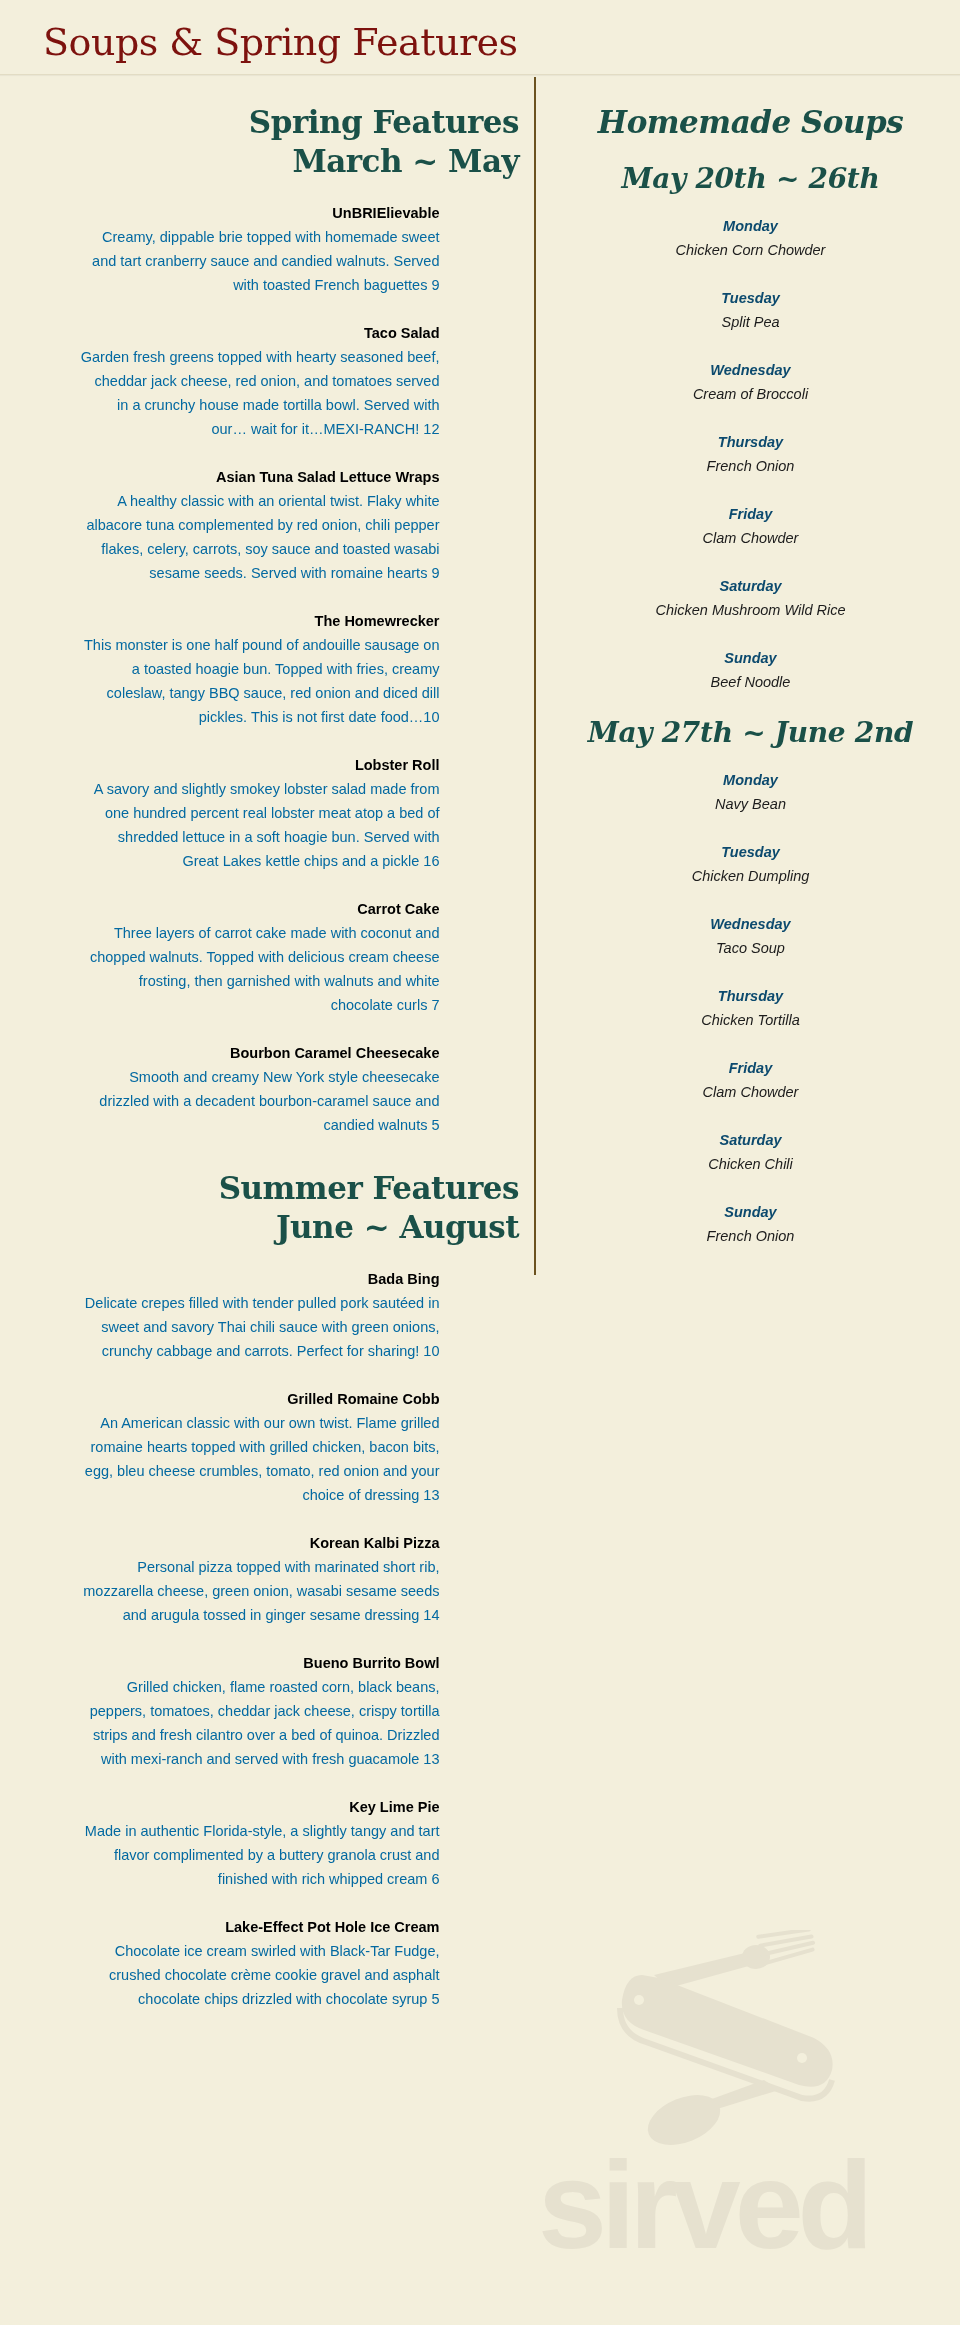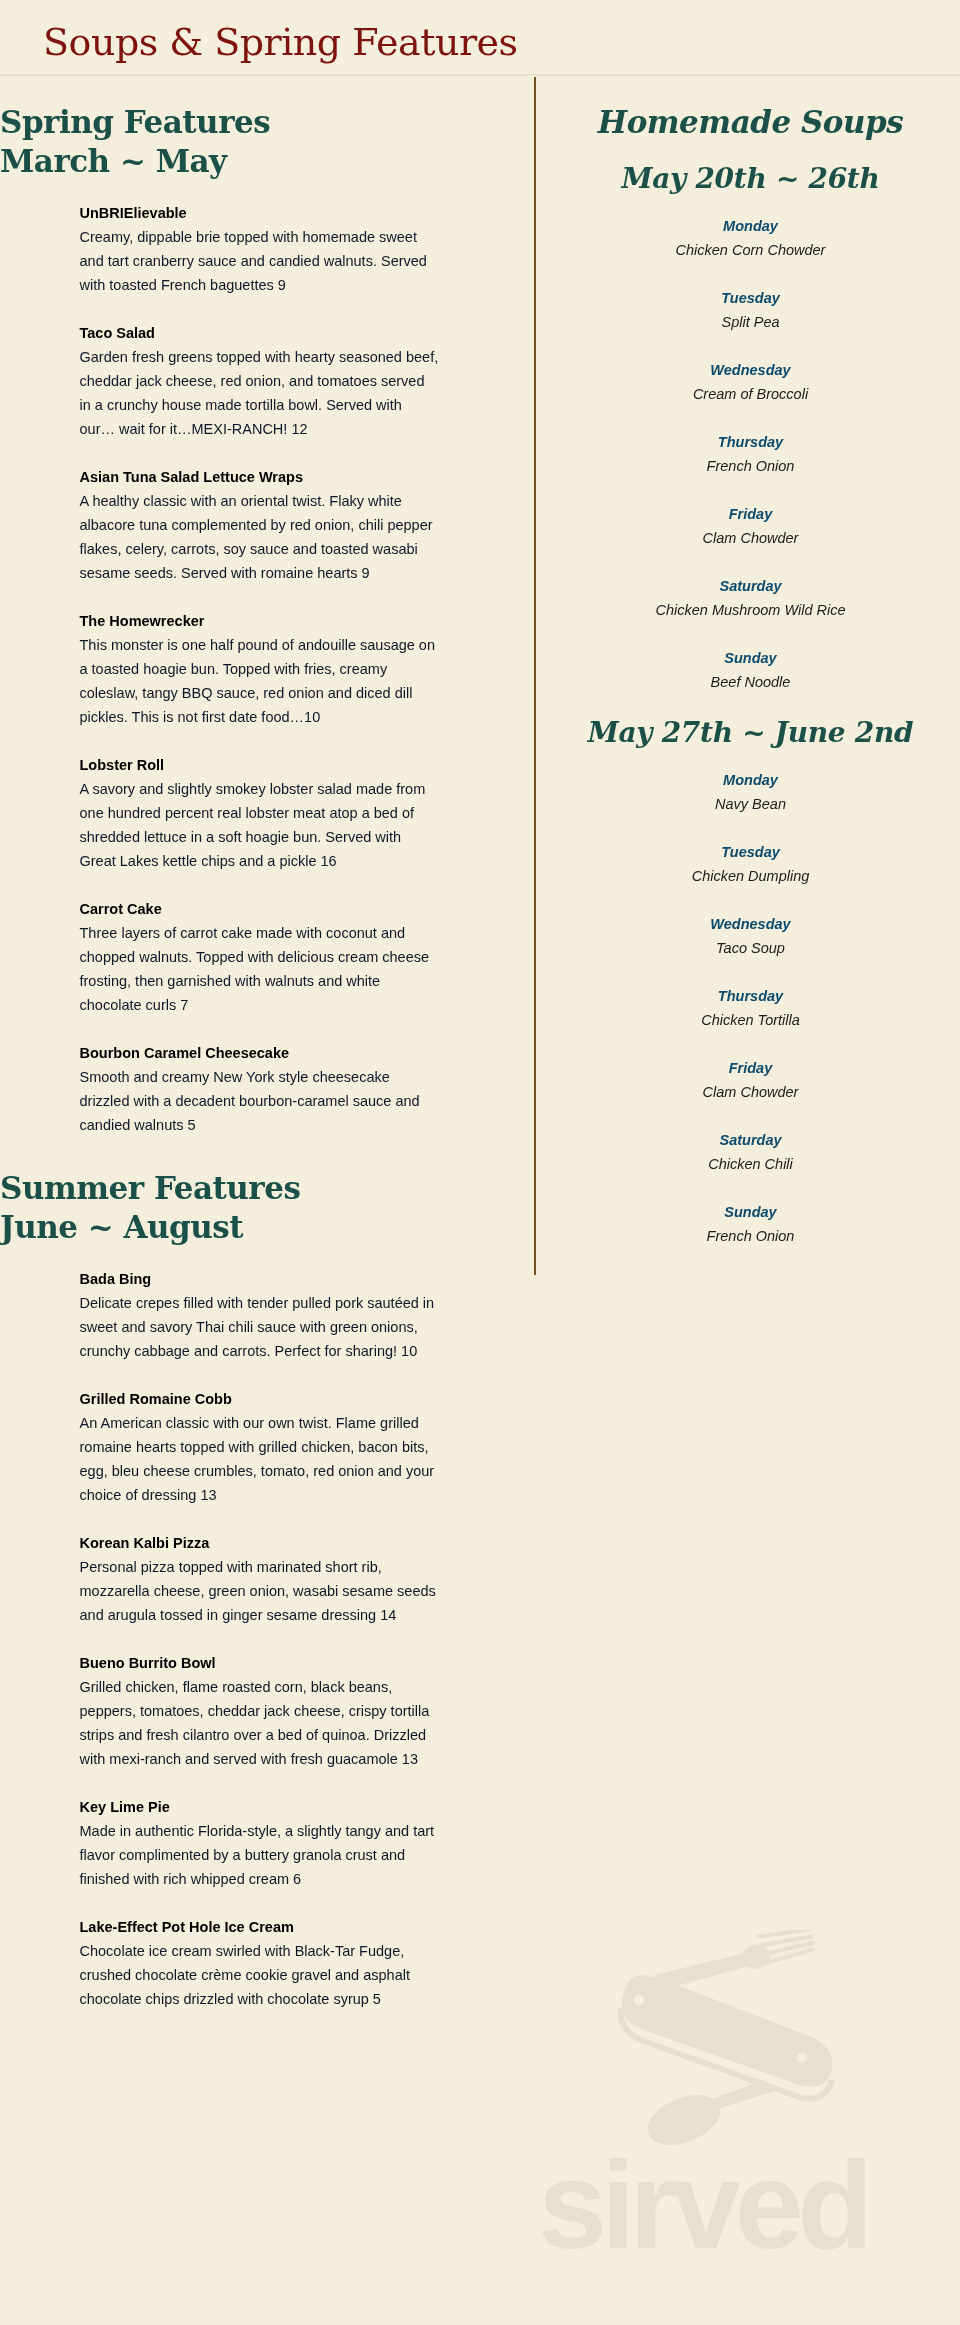--- a/index.html
+++ b/index.html
@@ -32,21 +32,21 @@
     line-height: 56px;
     color: #7d120e;
     letter-spacing: -0.5px;
   }
   .columns {
     position: relative;
     display: flex;
   }
   .col-left {
     width: 519px;
-    text-align: left;
+    text-align: right;
     padding-top: 28px;
     box-sizing: border-box;
   }
   .col-divider {
     position: absolute;
     left: 534px;
     top: 2px;
     width: 1.5px;
     height: 1198px;
     background: #6b5220;
@@ -84,21 +84,21 @@
   }
   .item-name {
     font-weight: bold;
     font-size: 14.5px;
     line-height: 24px;
     color: #000000;
   }
   .item-desc {
     font-size: 14.5px;
     line-height: 24px;
-    color: #0f172a;
+    color: #0369a1;
   }
   .summer { margin-top: 32px; }
   .soup {
     margin-bottom: 24px;
   }
   .soup-day {
     font-weight: bold;
     font-size: 14.5px;
     line-height: 24px;
     color: #0c4a6e;

